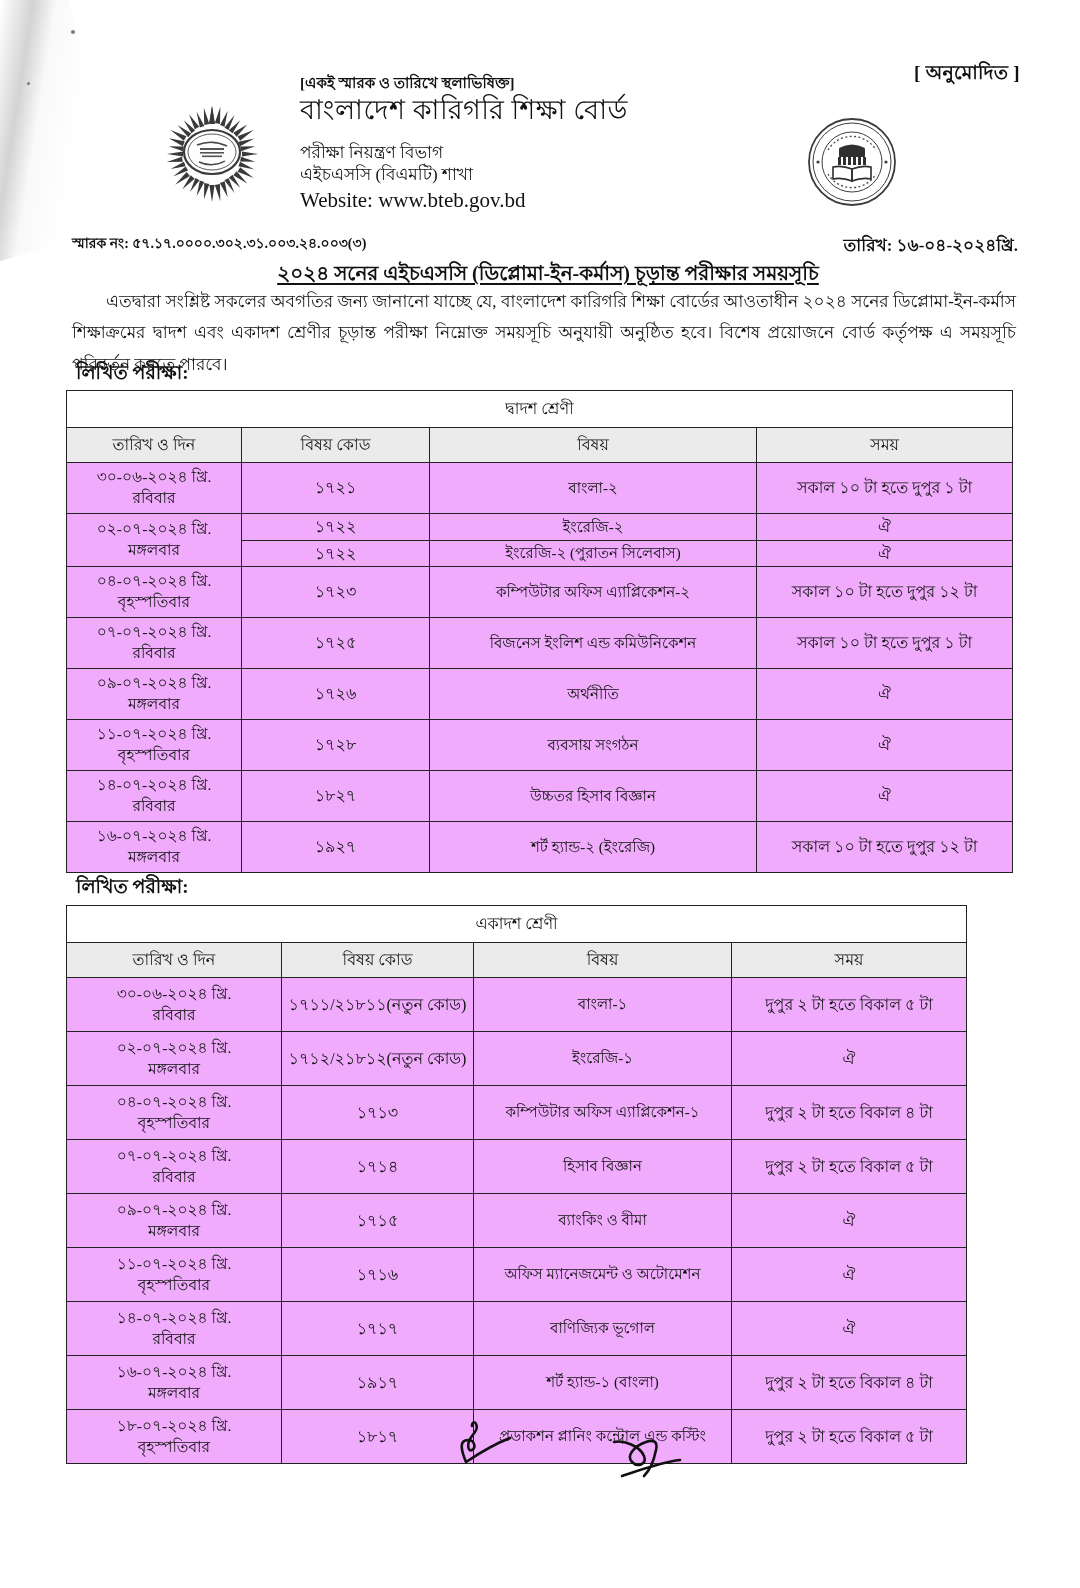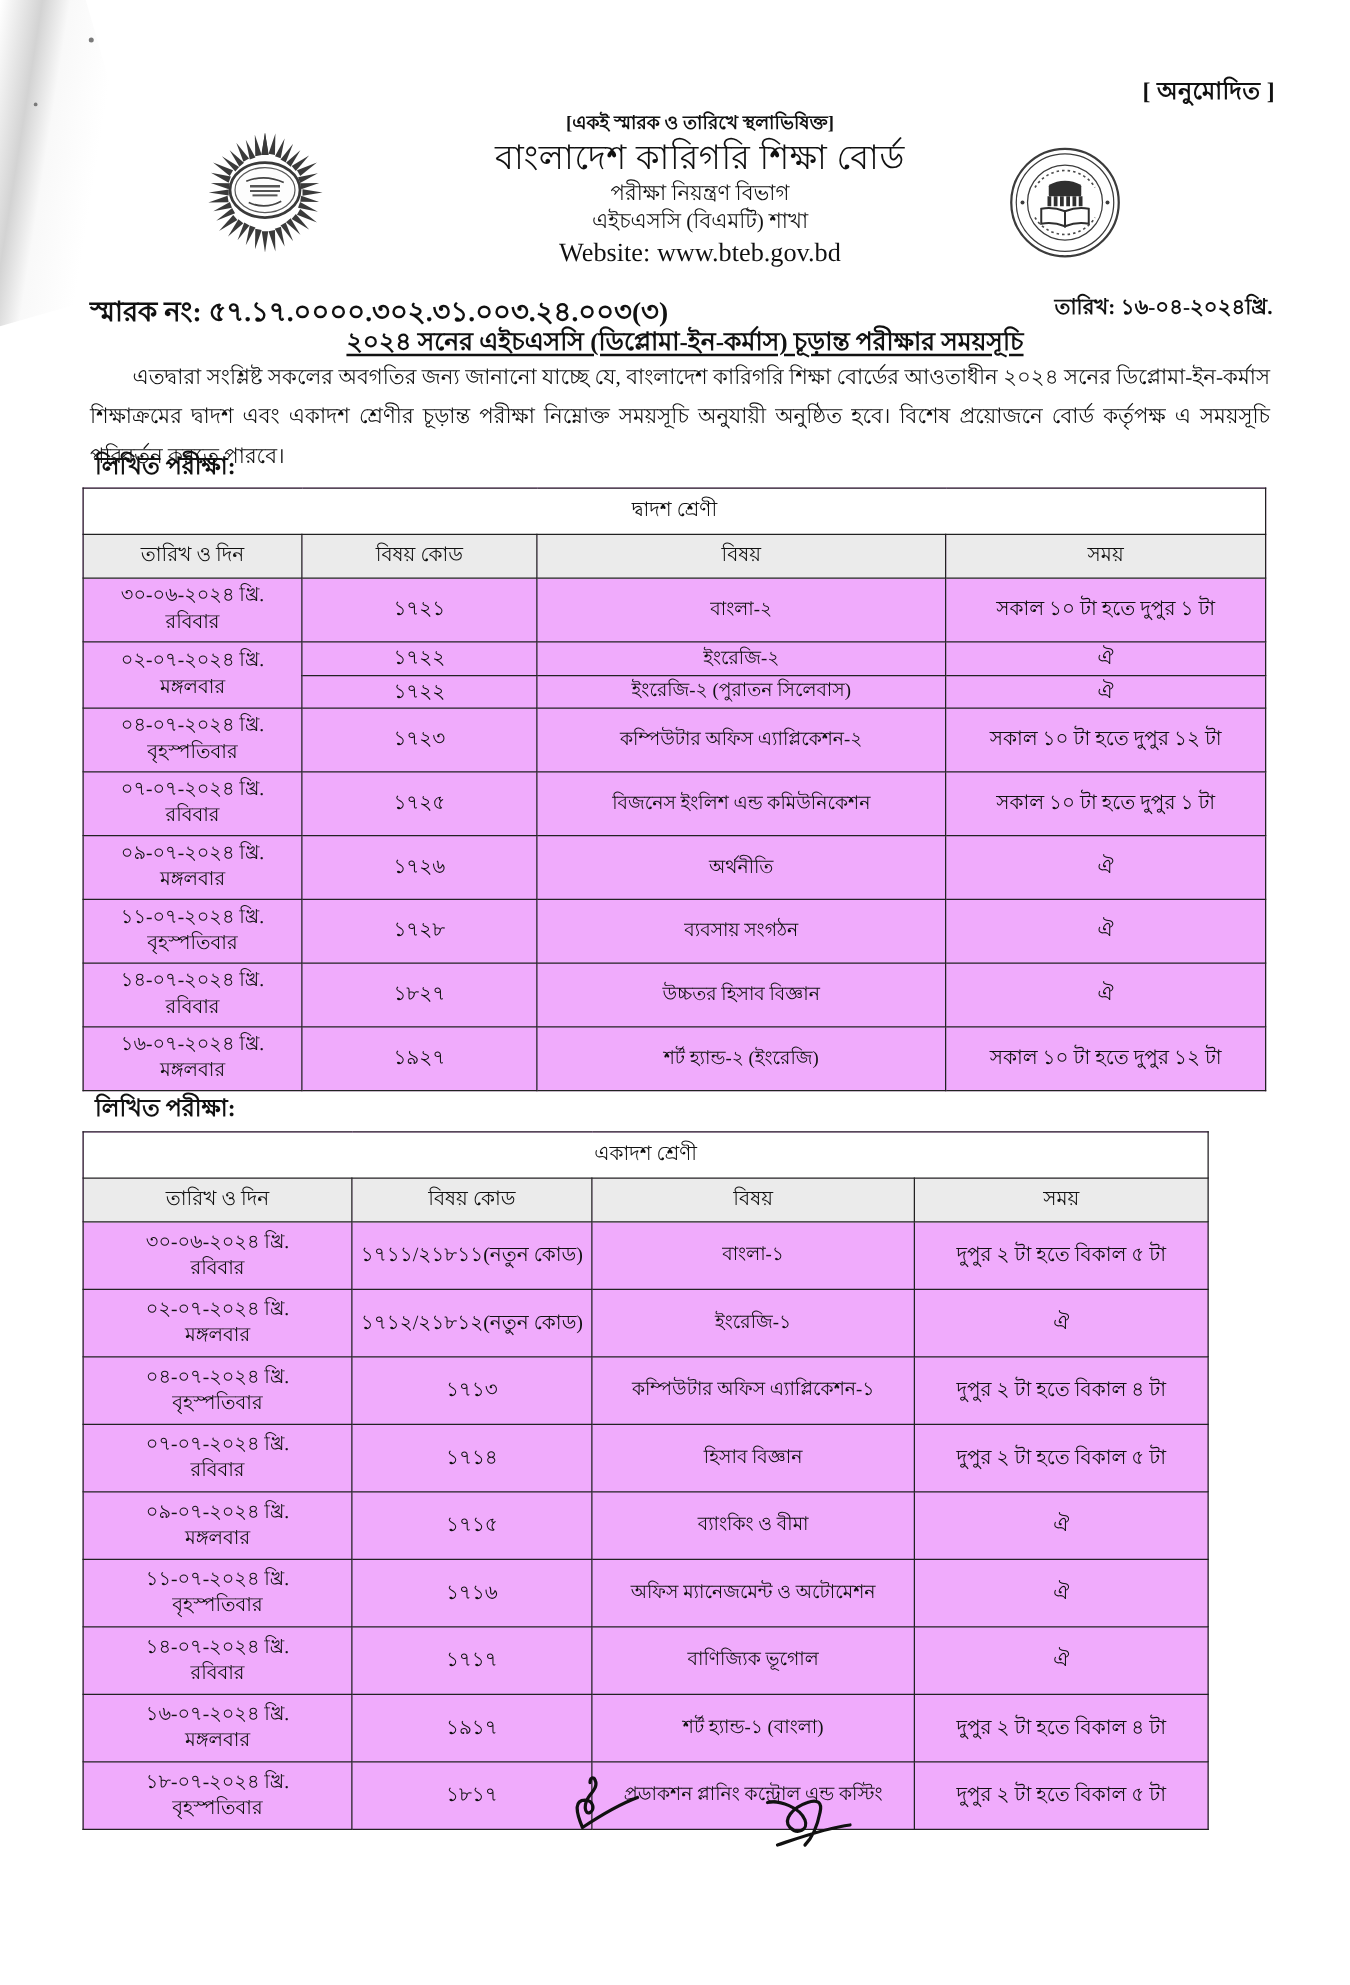--- a/index.html
+++ b/index.html
@@ -39,28 +39,28 @@
     position: absolute;
     right: 60px;
     top: 58px;
     font-size: 19px;
     font-weight: bold;
     letter-spacing: .3px;
   }
   .header-center {
     position: absolute;
     left: 300px;
-    top: 90px;
+    top: 74px;
     width: 520px;
-    text-align: center;
+    text-align: left;
     line-height: 1.25;
   }
   .hdr-bracket { font-size: 15px; font-weight: bold; }
   .hdr-board   { font-size: 27px; font-weight: normal; letter-spacing: .5px; margin-top: 1px;}
-  .hdr-dept    { font-size: 17px; margin-top: 0;}
+  .hdr-dept    { font-size: 17px; margin-top: 14px;}
   .hdr-branch  { font-size: 17px; margin-top: 1px;}
   .hdr-site    { font-size: 21px; margin-top: 2px;}
 
   
   .logo-left {
     position: absolute;
     left: 158px;
     top: 104px;
     width: 108px;
     height: 100px;
@@ -71,21 +71,21 @@
     top: 116px;
     width: 92px;
     height: 92px;
   }
 
   
   .memo-no {
     position: absolute;
     left: 72px;
     top: 232px;
-    font-size: 22px;
+    font-size: 14px;
     font-weight: bold;
   }
   .memo-date {
     position: absolute;
     right: 62px;
     top: 232px;
     font-size: 17px;
     font-weight: bold;
     text-align: center;
   }

